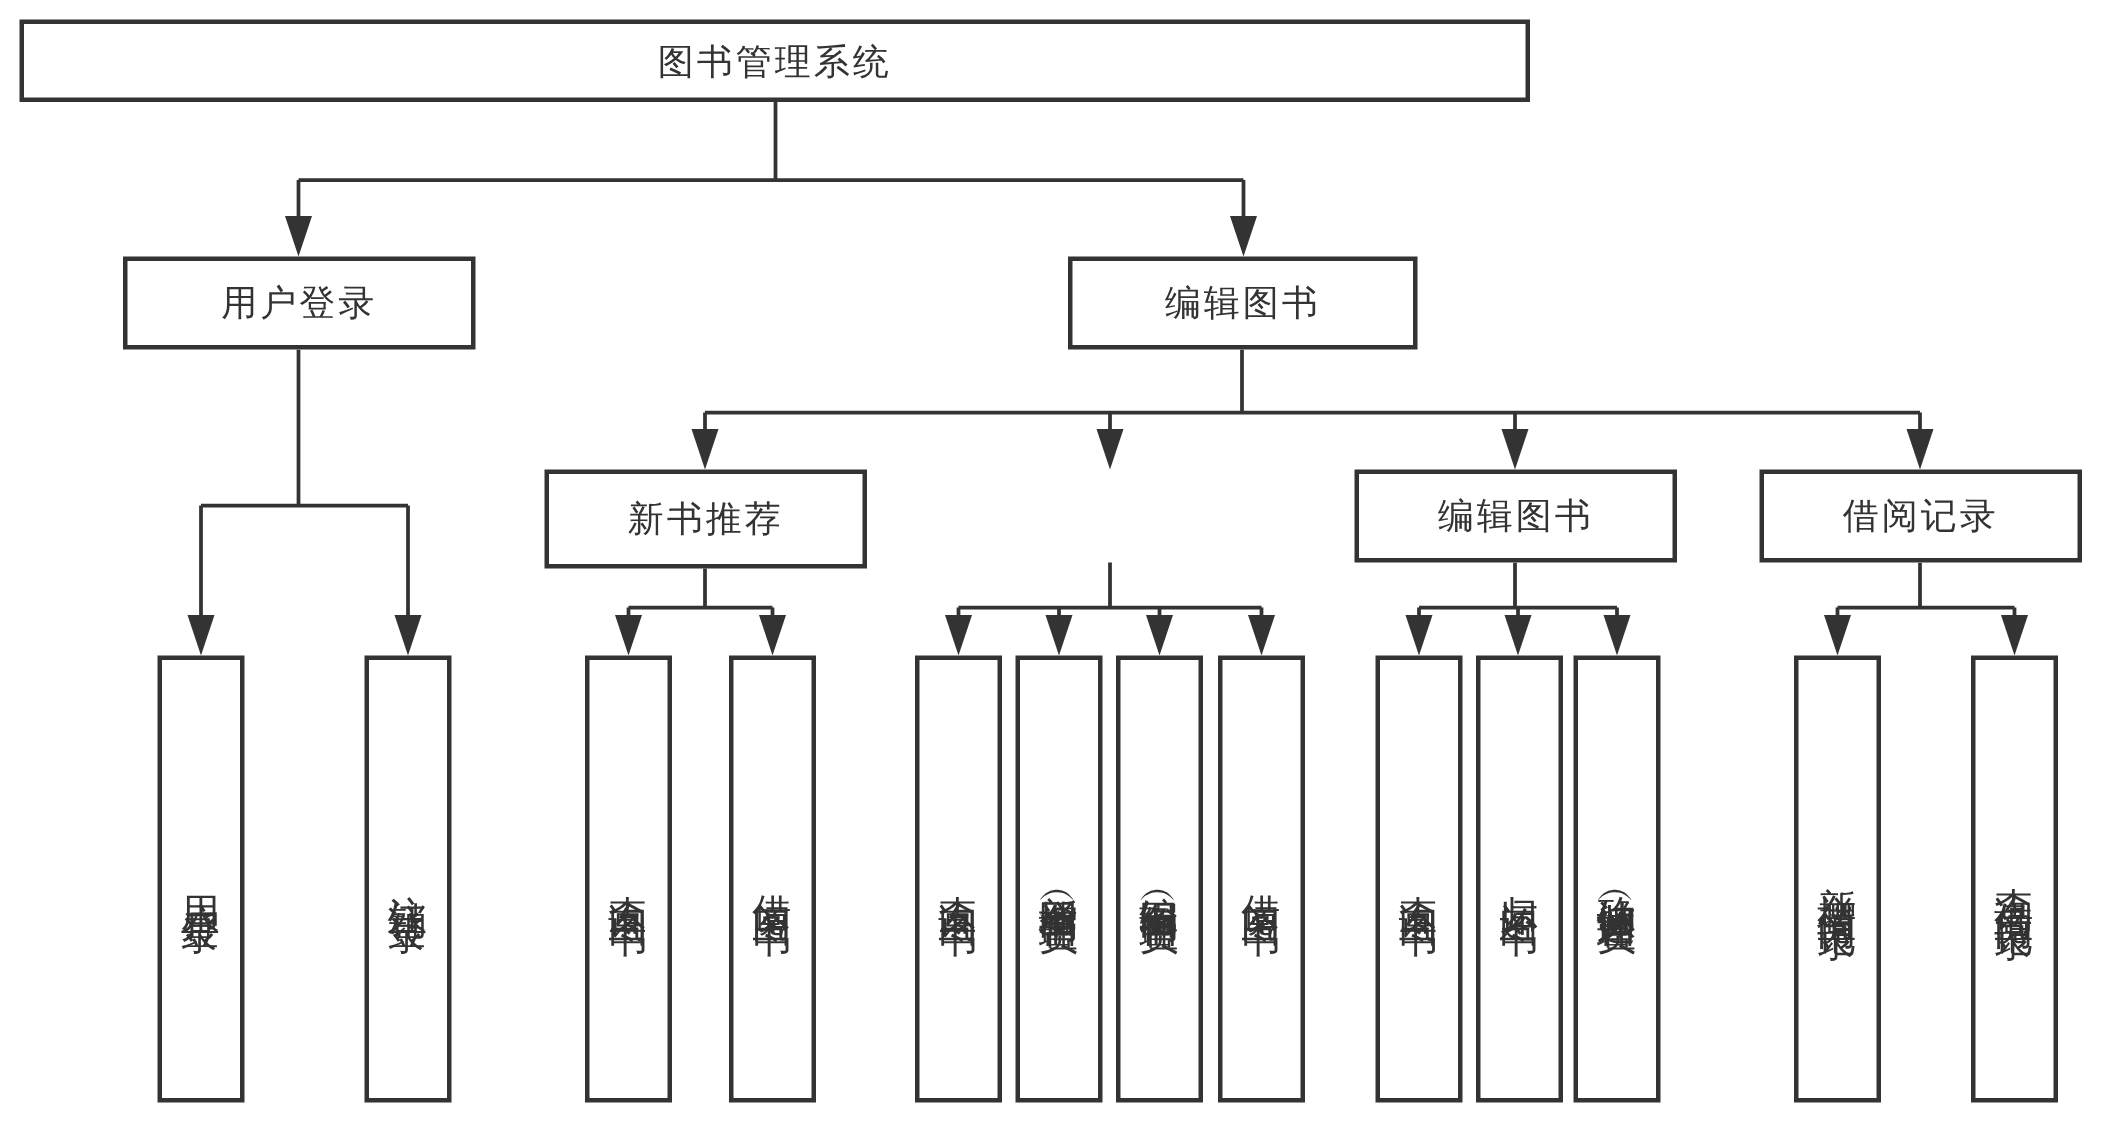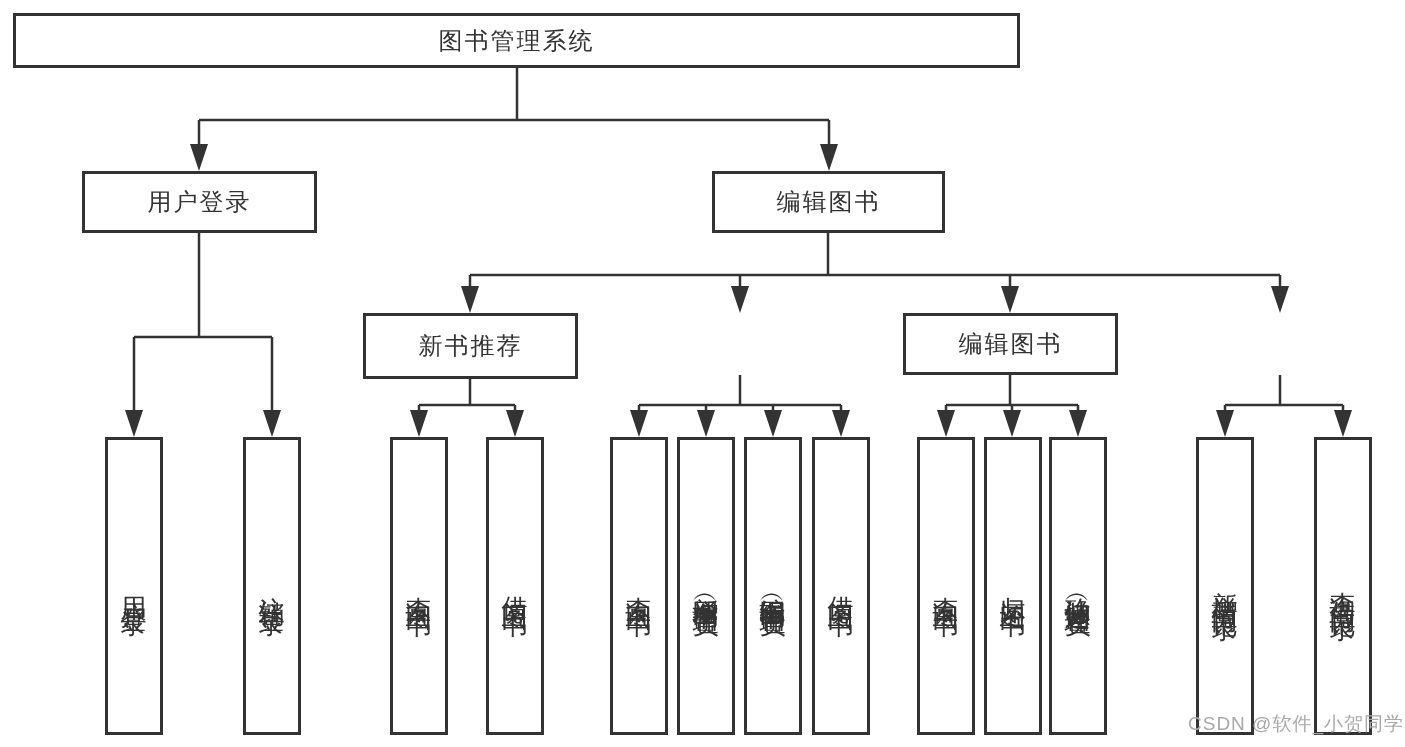--- a/index.html
+++ b/index.html
@@ -100,34 +100,34 @@
     </g>
   </svg>
 
   <div class="node hbox" style="left:13px;top:13px;width:1007px;height:55px">图书管理系统</div>
 
   <div class="node hbox" style="left:82px;top:171px;width:235px;height:62px">用户登录</div>
   <div class="node hbox" style="left:712px;top:171px;width:233px;height:62px">编辑图书</div>
 
   <div class="node hbox" style="left:363px;top:313px;width:215px;height:66px">新书推荐</div>
   <div class="node hbox" style="left:903px;top:313px;width:215px;height:62px">编辑图书</div>
+  <div class="node hbox" style="left:1173px;top:313px;width:215px;height:62px">借阅记录</div>
 
   <div class="node vbox" style="left:105px">用户登录</div>
   <div class="node vbox" style="left:243px">注销登录</div>
 
   <div class="node vbox" style="left:390px">查询图书</div>
   <div class="node vbox" style="left:486px">借阅图书</div>
 
   <div class="node vbox" style="left:610px">查询图书</div>
   <div class="node vbox long" style="left:677px">新增图书（管理员）</div>
   <div class="node vbox long" style="left:744px">编辑图书（管理员）</div>
   <div class="node vbox" style="left:812px">借阅图书</div>
 
   <div class="node vbox" style="left:917px">查询图书</div>
   <div class="node vbox" style="left:984px">归还图书</div>
   <div class="node vbox long" style="left:1049px">确认归还（管理员）</div>
 
   <div class="node vbox" style="left:1196px">新增借阅记录</div>
   <div class="node vbox" style="left:1314px">查询借阅记录</div>
 
-  <div class="watermark">CSDN @软件_小贺同学</div>
 
 </div>
 
 </body></html>

